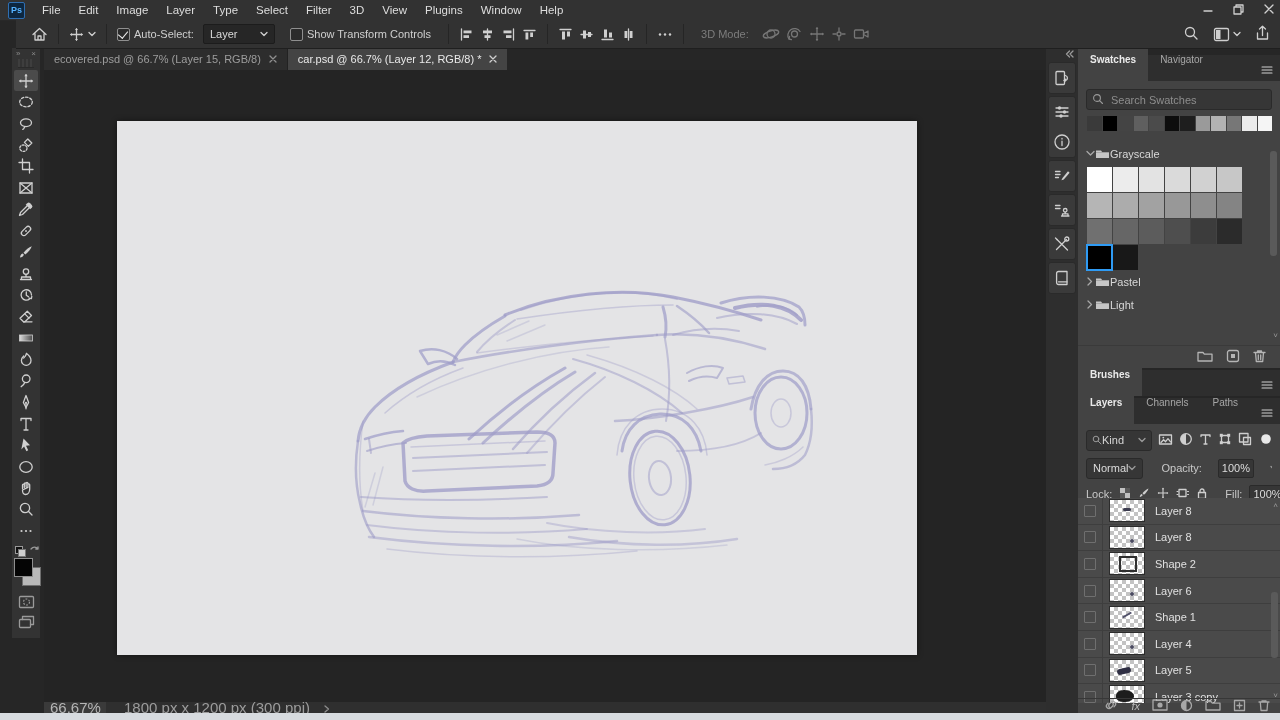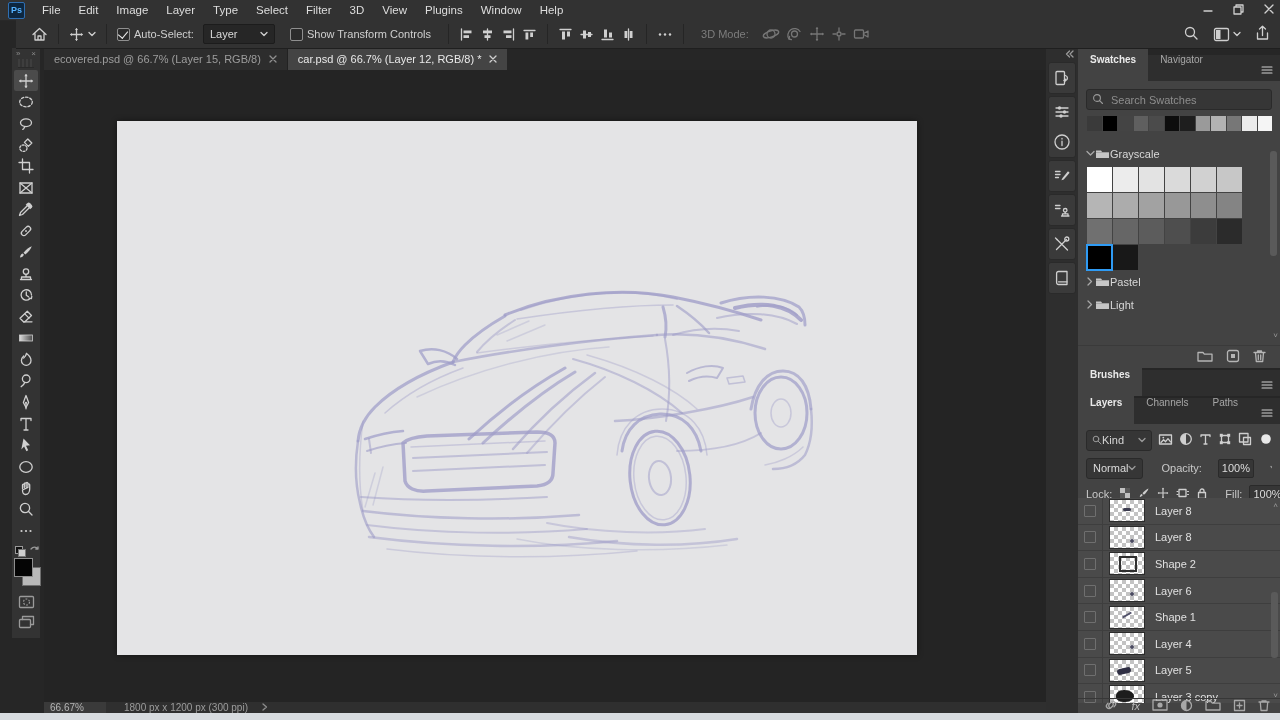--- a/index.html
+++ b/index.html
@@ -40,21 +40,21 @@
   .fgbg{position:relative;height:46px;margin-top:4px}
   .mini-reset{position:absolute;left:3px;top:0;width:10px;height:9px}
   .mini-reset .b1{position:absolute;left:0;top:0;width:6px;height:6px;background:#111;border:1px solid #999}
   .mini-reset .b2{position:absolute;left:3px;top:3px;width:6px;height:6px;background:#cfcfcf;border:1px solid #777}
   .fg-sq{position:absolute;left:2px;top:12px;width:17px;height:17px;background:#050505;border:1.5px solid #8f8f8f;z-index:2}
   .bg-sq{position:absolute;left:10px;top:21px;width:17px;height:17px;background:#b9b9b9;border:1.5px solid #6f6f6f}
   .tb-btn{height:20px;display:flex;align-items:center;justify-content:center}
   
   .canvas-area{left:44px;top:70px;width:1002px;height:632px;background:#242424;overflow:hidden}
   .paper{position:absolute;left:73px;top:51px;width:800px;height:534px;background:#e4e4e6;box-shadow:0 0 6px rgba(0,0,0,.45)}
-  .statusbar{left:44px;top:702px;width:1002px;height:11px;background:#2f2f2f;display:flex;color:#9c9c9c;font-size:10px}
+  .statusbar{left:44px;top:702px;width:1002px;height:11px;background:#2f2f2f;display:flex;align-items:center;color:#9c9c9c;font-size:15px}
   .zoom-box{width:56px;height:11px;background:#3a3a3a;display:flex;align-items:center;padding-left:6px;margin-right:18px;color:#b5b5b5}
   .bottom-strip{left:0;top:713px;width:1280px;height:7px;background:#d7dbdf;z-index:20}
   
   .dock{left:1046px;top:48px;width:32px;height:665px;background:#2e2e2e;z-index:4}
   .dock-exp{height:12px;display:flex;justify-content:flex-end;align-items:center;padding-right:4px}
   .dock-box{width:26px;margin:2px auto;background:#3a3a3a;border:1px solid #2a2a2a;border-radius:3px;display:flex;flex-direction:column}
   .dock-icon{height:30px;display:flex;align-items:center;justify-content:center}
   
   .panels{left:1078px;top:48px;width:202px;height:665px;background:#262626;z-index:4}
   .panel{position:absolute;left:0;width:202px;background:#434343}

